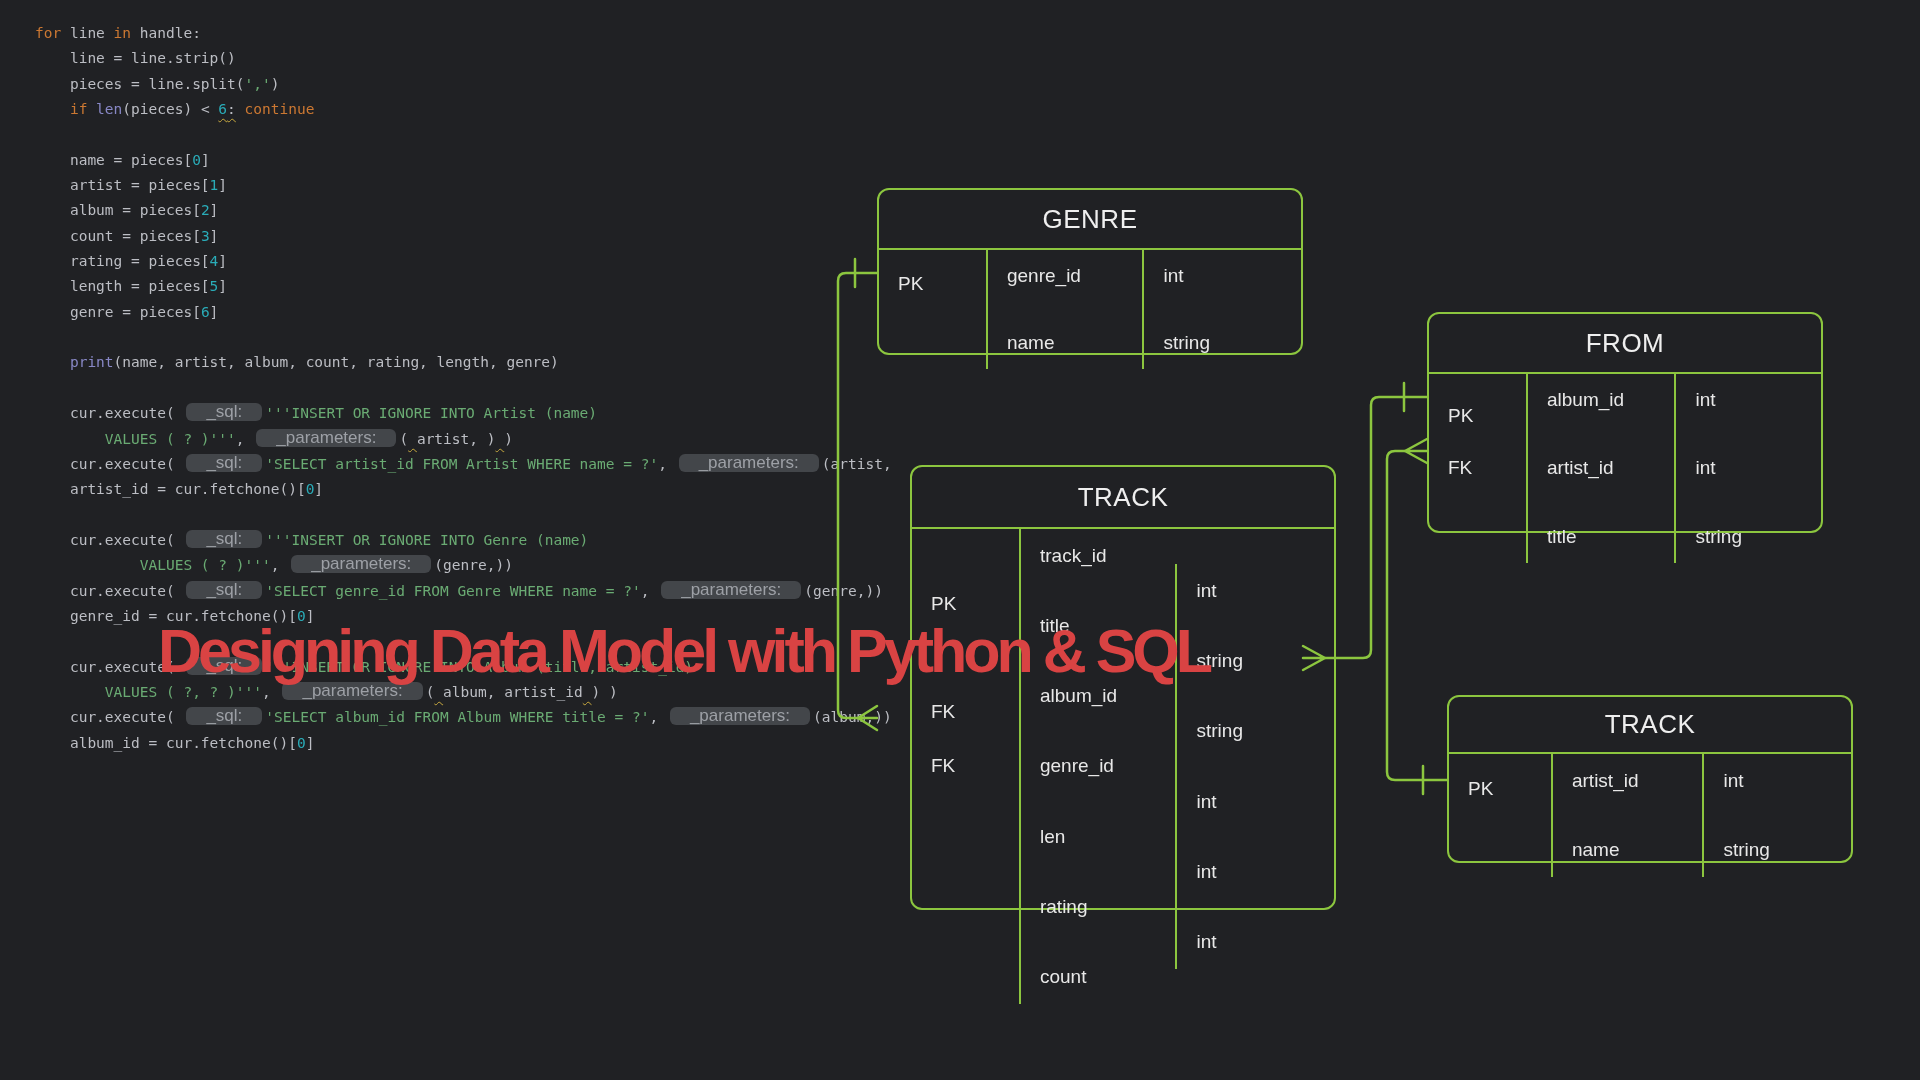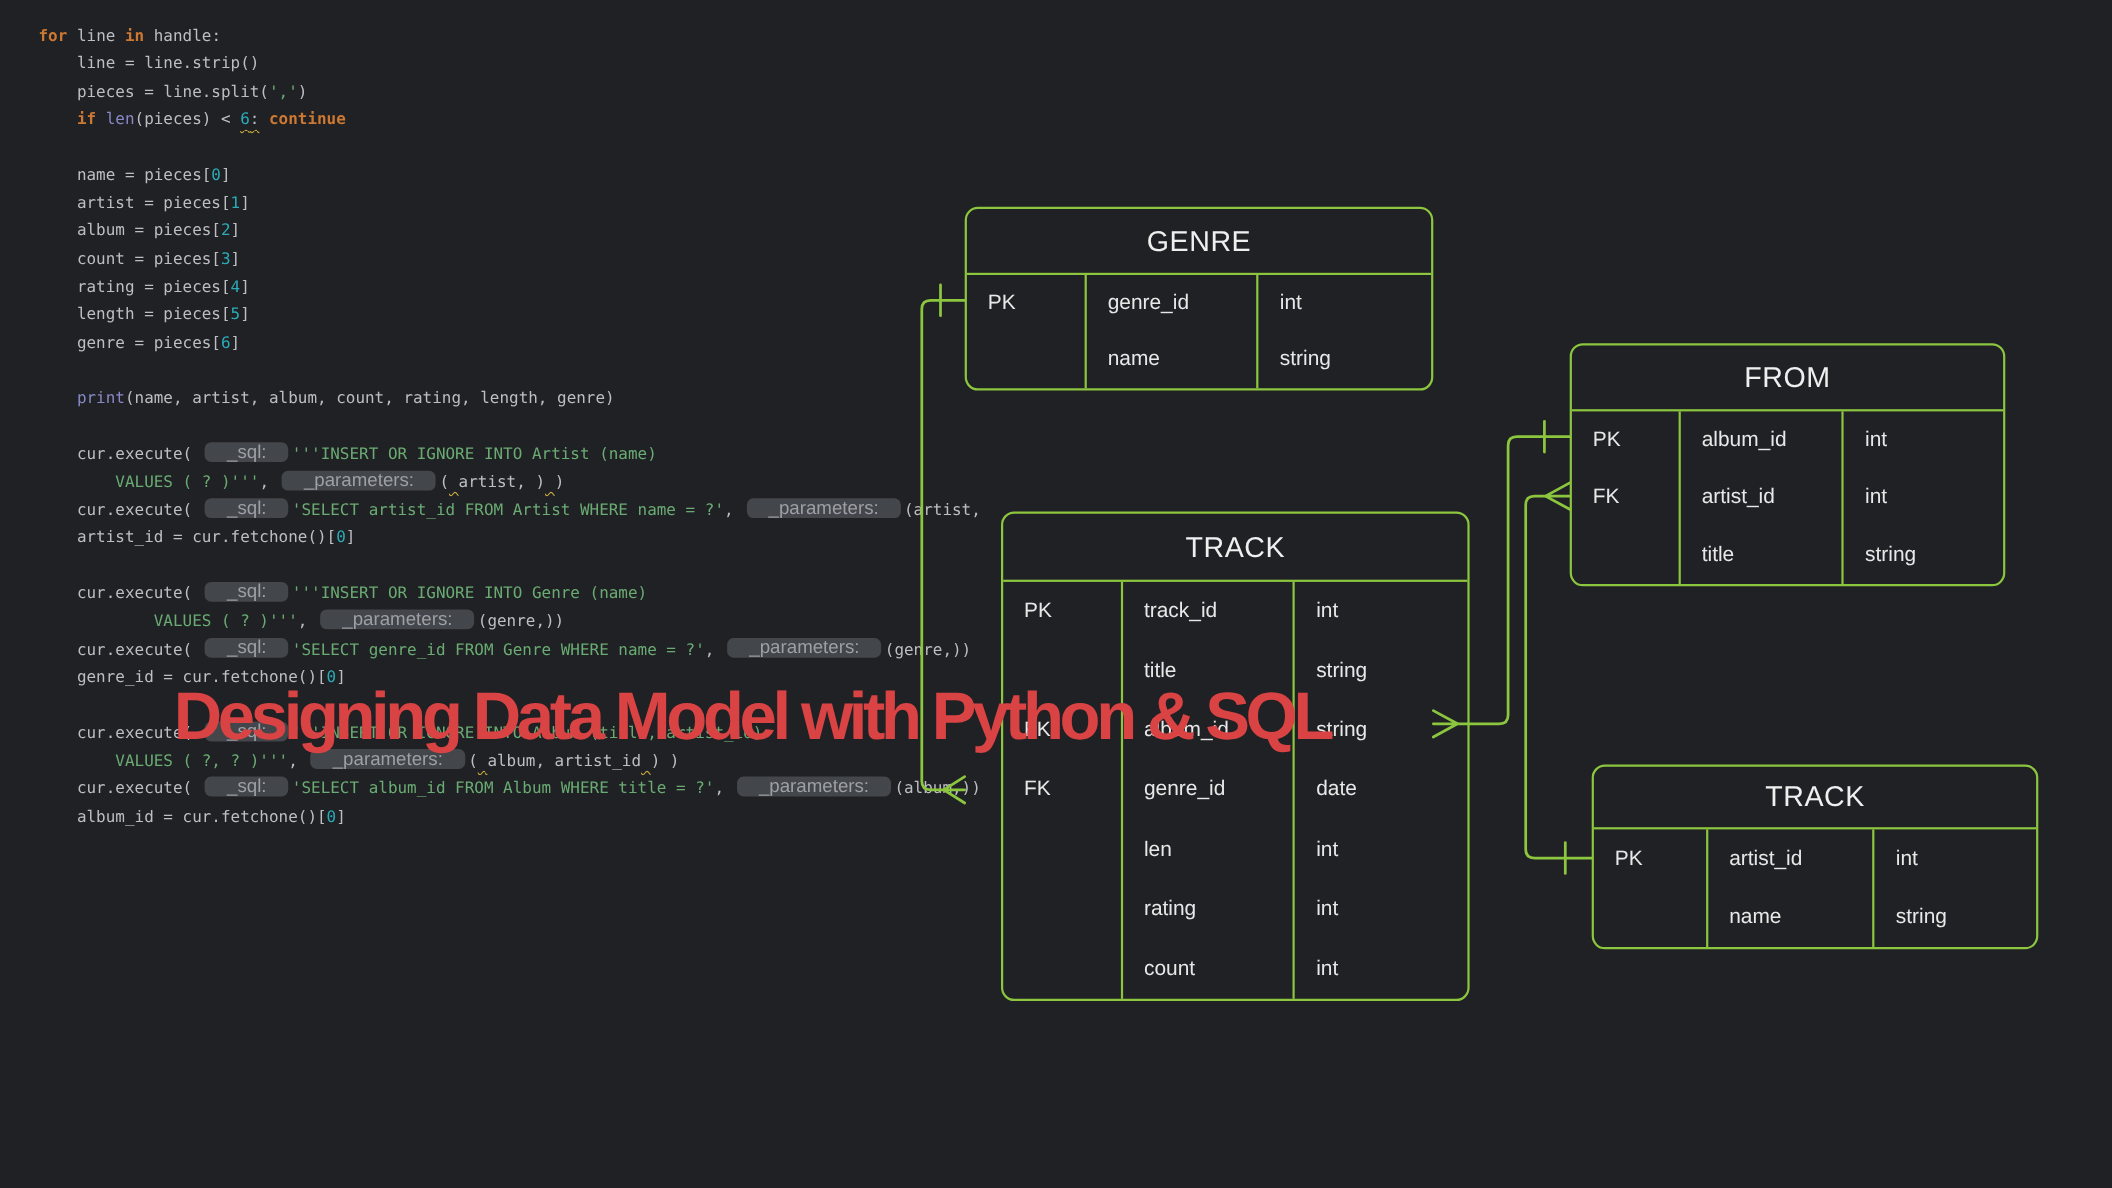--- a/index.html
+++ b/index.html
@@ -9,21 +9,21 @@
     font-family:"Liberation Sans",sans-serif;
   }
   
   #code-block{
     position:absolute;left:35px;top:21px;z-index:1;
     font-family:"DejaVu Sans Mono",monospace;
     font-size:14.5px;line-height:25.35px;
     white-space:pre;color:var(--c-text,#bcbec4);
   }
   .code-line{height:25.35px;}
-  .kw{color:var(--c-kw,#cc7832);font-weight:bold;}
+  .kw{color:var(--c-kw,#cc7832);}
   .fn{color:var(--c-fn,#8888c6);}
   .str{color:var(--c-str,#6aab73);}
   .num{color:var(--c-num,#2aacb8);}
   .pl{color:var(--c-text,#bcbec4);}
   .warn{text-decoration:underline wavy var(--c-warn,#c8a93e) 1px;text-underline-offset:4px;}
   .chip{
     display:inline-block;background:var(--c-chipbg,#43464a);color:var(--c-chiptx,#9da0a6);
     font-family:"Liberation Sans",sans-serif;font-size:17px;line-height:16px;
     border-radius:6px;padding:1px 20px;margin:0 3px;vertical-align:1px;
   }
@@ -33,21 +33,21 @@
     border:2px solid var(--accent,#8cc63f);border-radius:12px;
     box-sizing:border-box;color:#e8e8e8;
   }
   .er-header{
     display:flex;align-items:center;justify-content:center;
     border-bottom:2px solid var(--accent,#8cc63f);
     font-size:26px;color:#efefef;letter-spacing:.5px;
   }
   .er-body{display:flex;align-items:center;}
   .er-col{display:flex;flex-direction:column;box-sizing:border-box;}
-  .er-col + .er-col{border-left:2px solid var(--accent,#8cc63f);}
+  .er-col + .er-col{border-left:2px solid var(--accent,#8cc63f);gap:16px;}
   .er-cell{display:flex;align-items:center;padding-left:19px;font-size:19px;box-sizing:border-box;}
   
   #title-overlay{
     position:absolute;left:158px;top:606px;z-index:3;
     font-size:61px;line-height:90px;font-weight:bold;letter-spacing:-4px;
     color:var(--title-color,#d94343);white-space:nowrap;
   }
   
   #connector-svg{position:absolute;left:0;top:0;z-index:4;pointer-events:none;}
   #connector-svg path{fill:none;stroke:var(--accent,#8cc63f);stroke-width:2.5;stroke-linecap:round;}
@@ -93,21 +93,20 @@
           <div class="er-cell" style="height: 54.1429px;">album_id</div>
           <div class="er-cell" style="height: 54.1429px;">genre_id</div>
           <div class="er-cell" style="height: 54.1429px;">len</div>
           <div class="er-cell" style="height: 54.1429px;">rating</div>
           <div class="er-cell" style="height: 54.1429px;">count</div>
         </div>
         <div class="er-col" style="width: 160px;">
           <div class="er-cell" style="height: 54.1429px;">int</div>
           <div class="er-cell" style="height: 54.1429px;">string</div>
           <div class="er-cell" style="height: 54.1429px;">string</div>
-          <div class="er-cell" style="height: 54.1429px;">date</div>
           <div class="er-cell" style="height: 54.1429px;">int</div>
           <div class="er-cell" style="height: 54.1429px;">int</div>
           <div class="er-cell" style="height: 54.1429px;">int</div>
         </div>
       </div>
     </div>
     <div class="er-entity" style="left: 1427px; top: 312px; width: 396px; height: 221px;">
       <div class="er-header" style="height: 58px;">FROM</div>
       <div class="er-body">
         <div class="er-col" style="width: 98px;">

